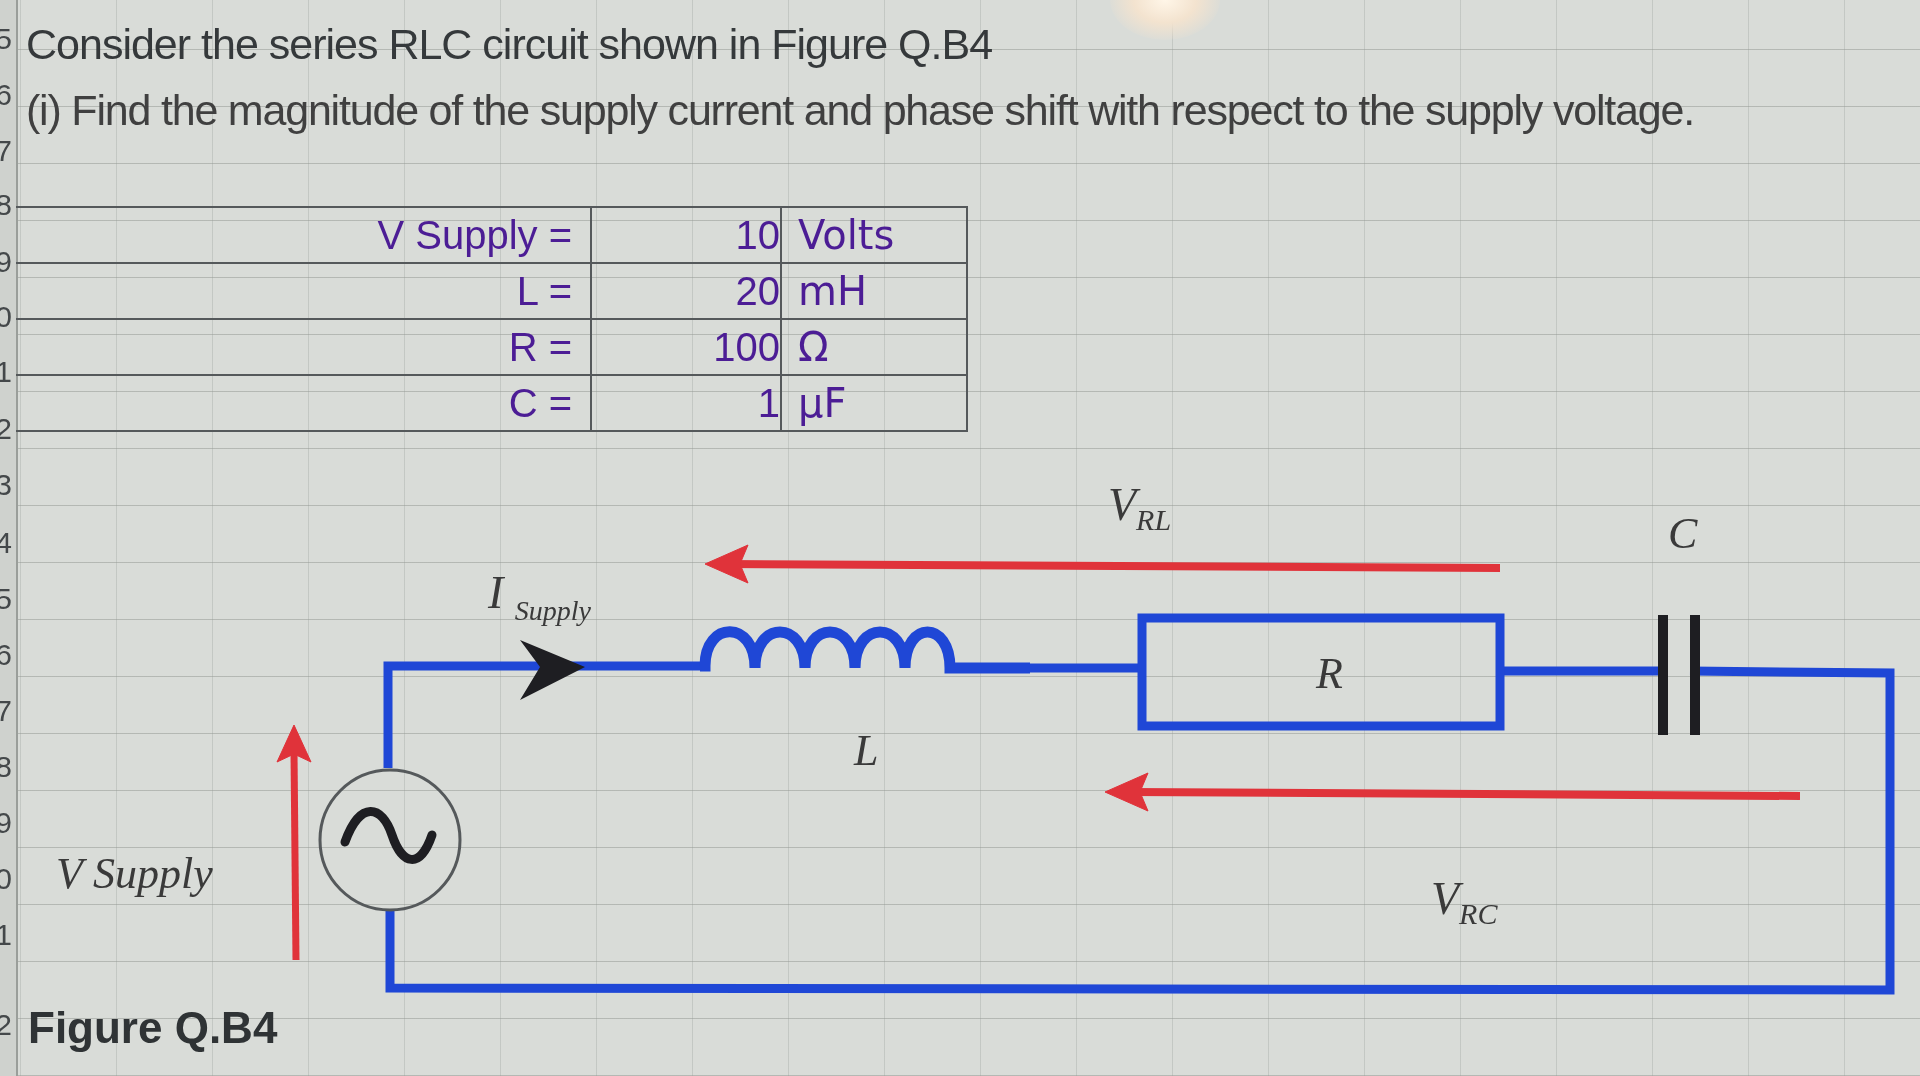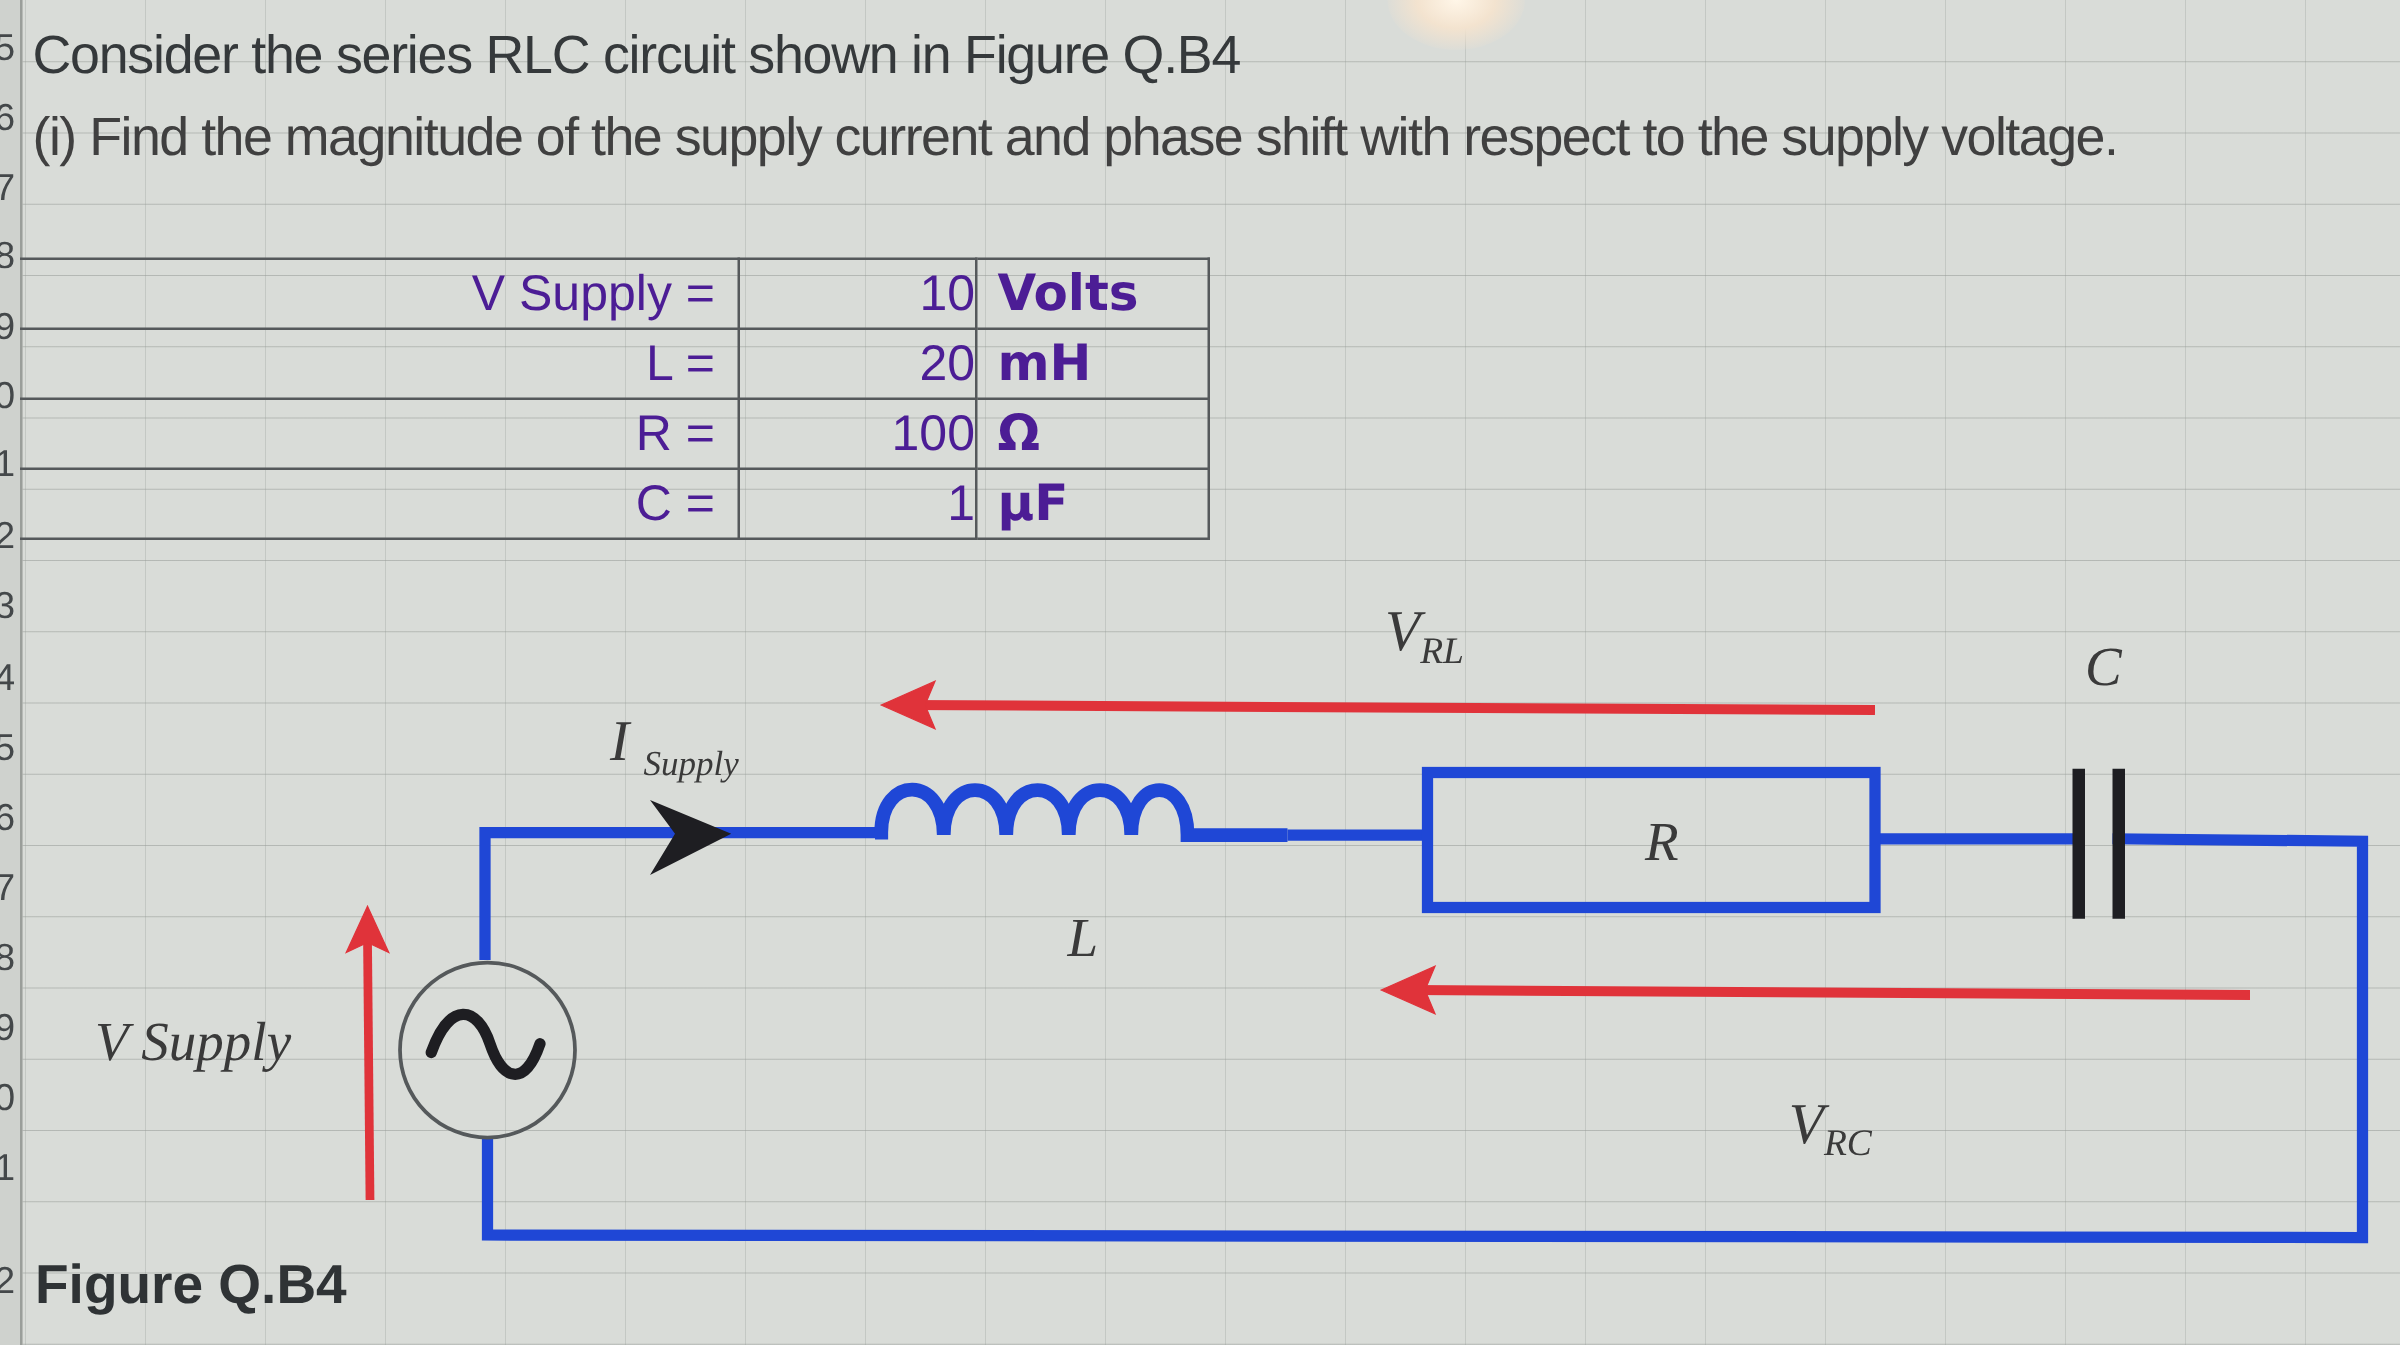--- a/index.html
+++ b/index.html
@@ -14,21 +14,21 @@
   .glare{position:absolute;left:1110px;top:-40px;width:110px;height:80px;border-radius:50%;
     background:radial-gradient(ellipse at center,#fff6e8 0%,#f3e3cf 40%,rgba(230,220,205,0) 75%);}
   .rownums{position:absolute;left:0;top:0;width:16px;height:1076px;background:#cfd2ce;border-right:2px solid #9a9e9a;}
   .rownum{position:absolute;left:-6px;width:18px;font-size:30px;color:#44484a;text-align:right;overflow:hidden;}
   .q-title{position:absolute;left:26px;top:20px;font-size:43px;letter-spacing:-1px;color:#35393b;white-space:nowrap;}
   .q-part{position:absolute;left:26px;top:86px;font-size:43px;letter-spacing:-1.2px;color:#404040;white-space:nowrap;}
   table.params{position:absolute;left:16px;top:206px;border-collapse:collapse;}
   table.params td{border:2px solid #55595b;height:54px;padding:0;font-size:40px;color:#4c1d95;}
   td.lbl{width:556px;text-align:right;padding-right:18px !important;border-left:none !important;}
   td.val{width:188px;text-align:right;}
-  td.unit{width:168px;text-align:left;padding-left:16px !important;font-family:"DejaVu Sans",sans-serif;font-size:36px;font-weight:bold;}
+  td.unit{width:168px;text-align:left;padding-left:16px !important;font-family:"DejaVu Sans",sans-serif;font-size:36px;}
   svg.circuit{position:absolute;left:0;top:0;}
   .math{font-family:"Liberation Serif",serif;font-style:italic;color:#3a3a3a;}
   .fig-caption{position:absolute;left:28px;top:1003px;font-size:44px;font-weight:bold;color:#2f3335;}
 </style>
 </head>
 <body>
 
 <div class="grid"></div>
 <div class="glare"></div>
 
@@ -120,15 +120,15 @@
 <div class="math" style="position:absolute;left:1395px;top:872px;font-size:46px;margin-left:36px;">
   <span>V</span><sub style="font-size:30px;">RC</sub>
 </div>
 <div class="math" style="position:absolute;left:1668px;top:508px;font-size:44px;">C</div>
 <div class="math" style="position:absolute;left:1316px;top:648px;font-size:44px;">R</div>
 <div class="math" style="position:absolute;left:854px;top:725px;font-size:44px;">L</div>
 <div class="math" style="position:absolute;left:488px;top:566px;font-size:46px;">
   <span>I</span>
   <span style="font-size:28px;position:relative;top:12px;">Supply</span>
 </div>
-<div class="math" style="position:absolute;left:56px;top:808px;font-size:44px;margin-left:20px;">V Supply</div>
+<div class="math" style="position:absolute;left:56px;top:848px;font-size:44px;">V Supply</div>
 
 <div class="fig-caption">Figure Q.B4</div>
 
 </body></html>

